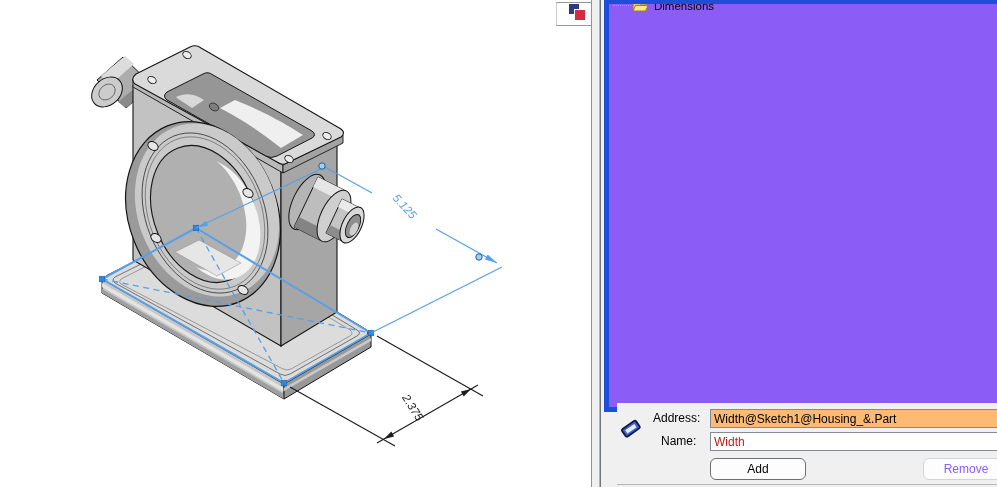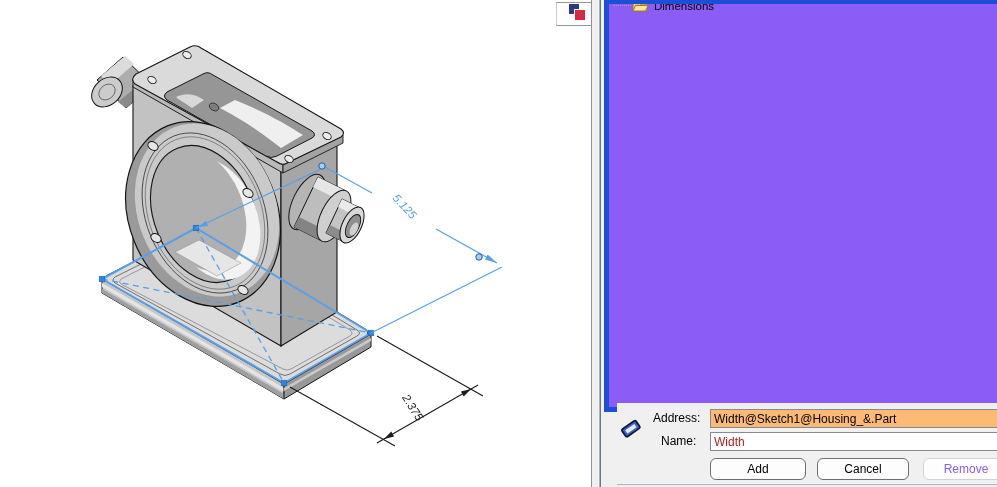--- a/index.html
+++ b/index.html
@@ -190,20 +190,19 @@
         </g>
       </svg>
 
       <span class="lbl lbl-address">Address:</span>
       <input class="fld fld-address" type="text" readonly="" value="Width@Sketch1@Housing_&amp;.Part" style="">
 
       <span class="lbl lbl-name">Name:</span>
       <input class="fld fld-name" type="text" value="Width" style="">
 
       <button class="btn btn-add">Add</button>
-      <button class="btn btn-cancel">Cancel</button>
       <button class="btn btn-remove" disabled="">Remove</button>
 
       <div class="form-bottom-line"></div>
     </div>
   </div>
 
 </div>
 
 </body></html>

